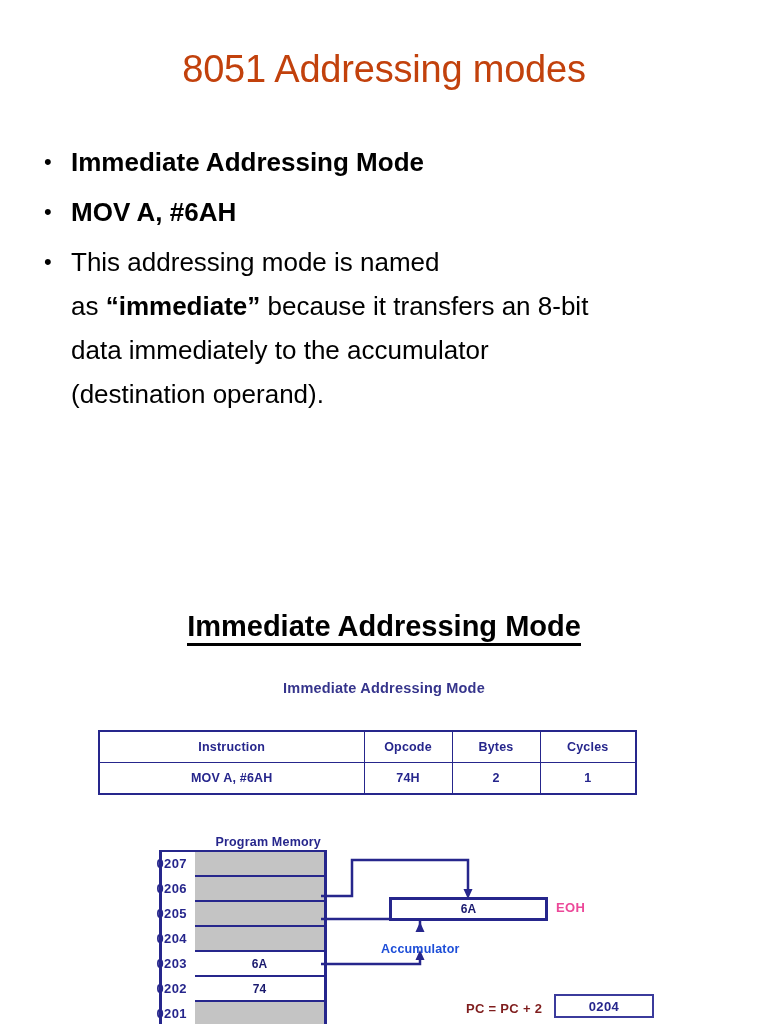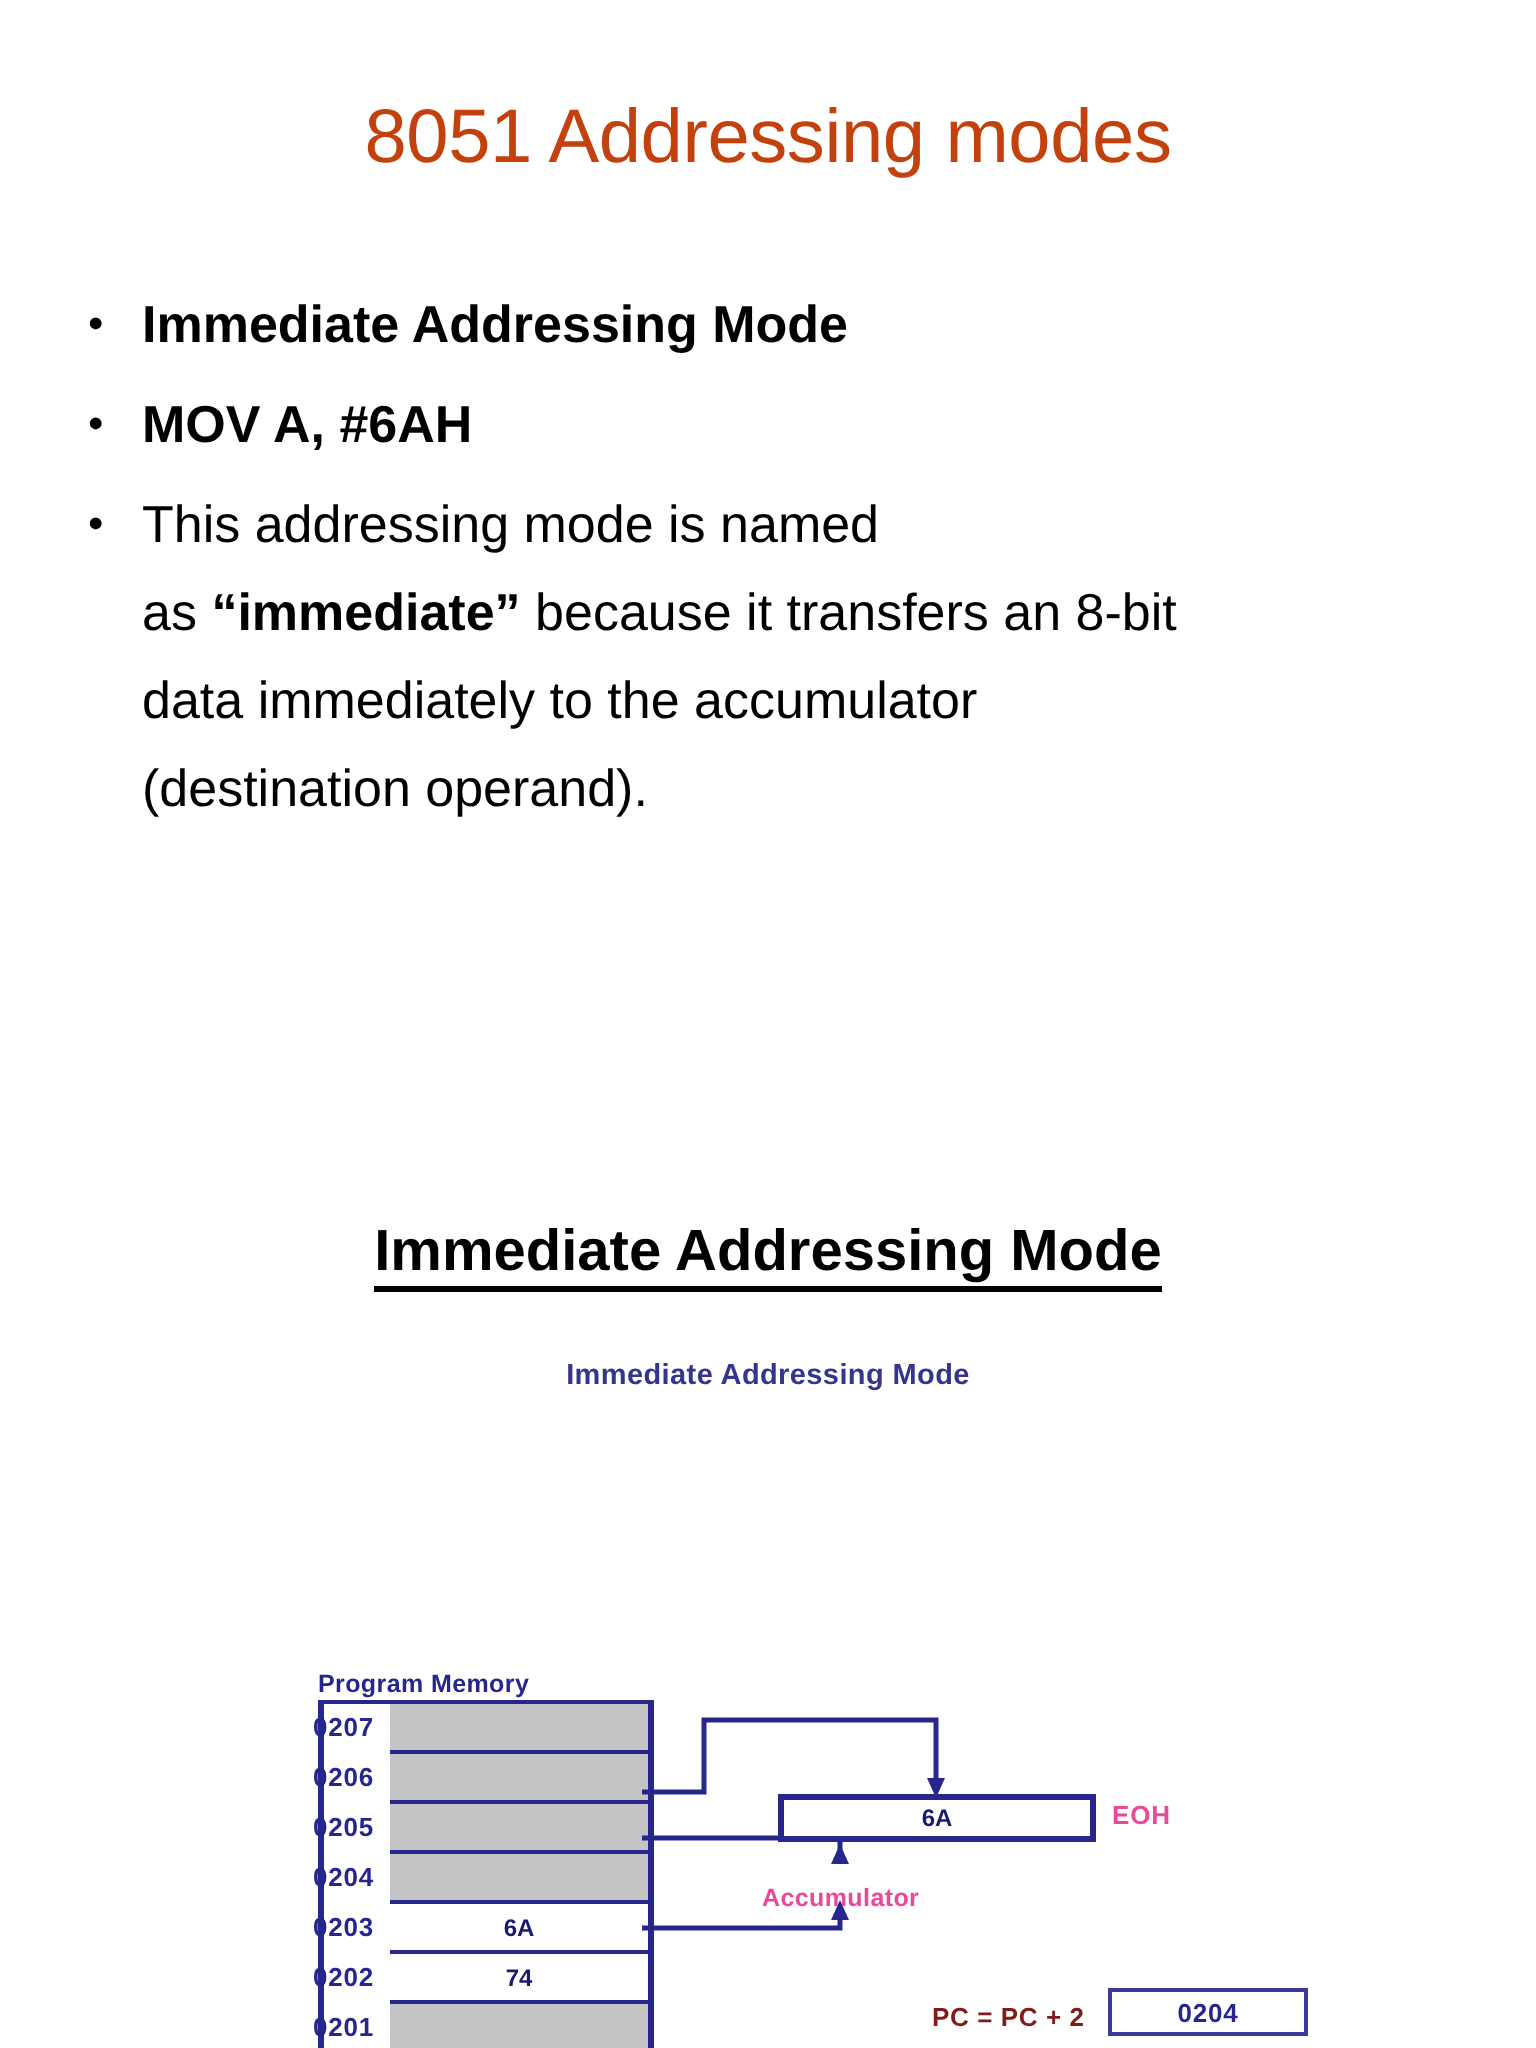--- a/index.html
+++ b/index.html
@@ -119,21 +119,21 @@
   #spec-table col.c-op     { width: 88px; }
   #spec-table col.c-by     { width: 88px; }
   #spec-table col.c-cy     { width: 96px; }
 
   
   #mem-title {
     position: absolute;
     left: 159px;
     top: 163px;
     width: 162px;
-    text-align: left;
+    text-align: right;
     font-size: 12.5px;
     font-weight: bold;
     color: #26268c;
     letter-spacing: 0.2px;
   }
   #mem-block {
     position: absolute;
     left: 159px;
     top: 178px;
     width: 162px;
@@ -194,21 +194,21 @@
     font-weight: bold;
     color: #ec4899;
     letter-spacing: 0.4px;
   }
   #acc-label {
     position: absolute;
     left: 381px;
     top: 270px;
     font-size: 12.5px;
     font-weight: bold;
-    color: #ec4899;
+    color: #1d4ed8;
     letter-spacing: 0.2px;
   }
 
   
   #pc-label {
     position: absolute;
     left: 466px;
     top: 329px;
     font-size: 13px;
     font-weight: bold;
@@ -260,20 +260,42 @@
 </div>
 
 <div id="section-heading">
   <span>Immediate Addressing Mode</span>
 </div>
 
 <div id="figure">
 
   <div id="figure-caption">Immediate Addressing Mode</div>
 
+  <table id="spec-table">
+    <colgroup>
+      <col class="c-instr">
+        <col class="c-op">
+        <col class="c-by">
+        <col class="c-cy">
+    </colgroup>
+    <tbody>
+      <tr class="head">
+        <td>Instruction</td>
+        <td>Opcode</td>
+        <td>Bytes</td>
+        <td>Cycles</td>
+      </tr>
+      <tr>
+        <td>MOV A, #6AH</td>
+        <td>74H</td>
+        <td>2</td>
+        <td>1</td>
+      </tr>
+    </tbody>
+  </table>
 
   <div id="mem-title">Program Memory</div>
   <div id="mem-block">
       <div class="mem-row">
         <span class="mem-addr">0207</span>
         <span></span>
       </div>
       <div class="mem-row">
         <span class="mem-addr">0206</span>
         <span></span>

